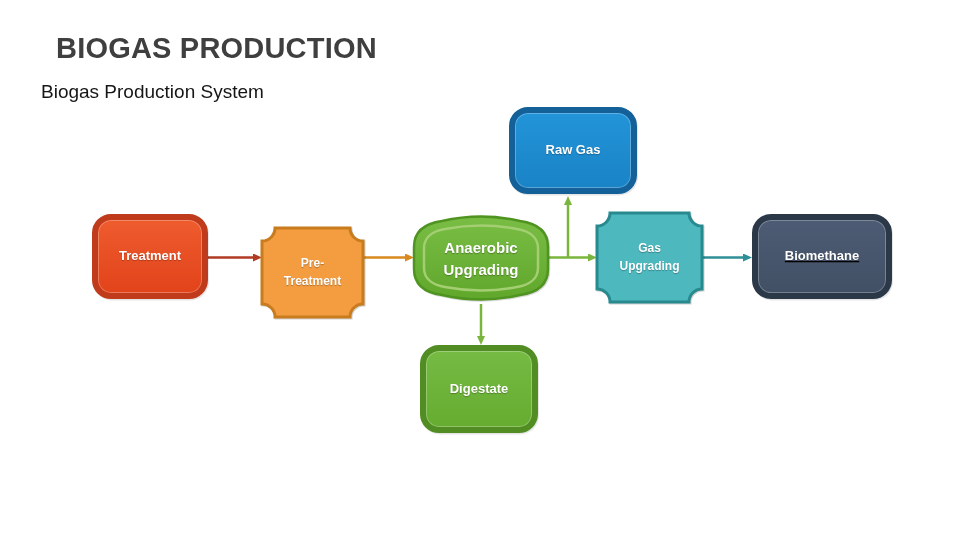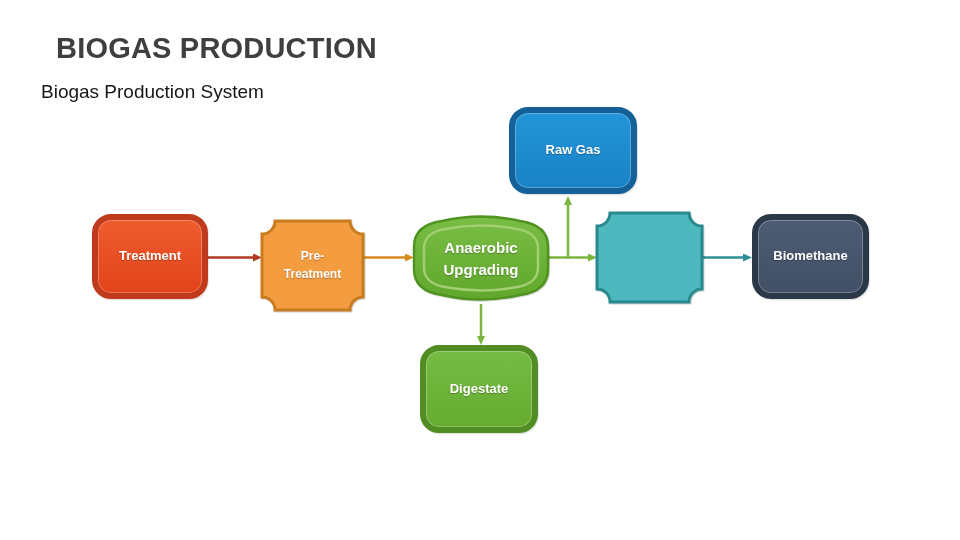--- a/index.html
+++ b/index.html
@@ -17,28 +17,28 @@
     position:relative;z-index:2;color:#FFFFFF;font-weight:bold;text-align:center;
     white-space:pre-line;text-shadow:0 1px 1px rgba(0,0,0,.28);line-height:1.45;
   }
   
   .rrect{border-width:6px;border-style:solid;border-radius:19px;
          box-shadow:inset 0 0 0 1px rgba(255,255,255,.28), 1px 1.5px 0 rgba(0,0,0,.10);}
   .substrate {left:92px; top:214px;width:116px;height:85px;border-color:#C03A1C;
               background:linear-gradient(180deg,#EE5C2E 0%,#E2431A 100%);}
   .rawgas    {left:509px;top:107px;width:128px;height:87px;border-color:#14619A;
               background:linear-gradient(180deg,#2394D8 0%,#1983C6 100%);}
-  .biomethane{left:752px;top:214px;width:117px;height:85px;border-color:#2B3848;
-              background:linear-gradient(180deg,#4D5C74 0%,#415064 100%);}
+  .biomethane{left:752px;top:214px;width:140px;height:85px;border-color:#2B3848;
+              background:linear-gradient(180deg,#4D5C74 0%,#415064 100%);text-decoration:underline;}
   .digestate {left:420px;top:345px;width:118px;height:88px;border-color:#528D24;
               background:linear-gradient(180deg,#75BB44 0%,#66AC30 100%);}
   .rrect .lbl{font-size:13px;}
   
   .plaque{background:none;}
-  .pretreat{left:260px;top:219px;width:105px;height:93px;}
+  .pretreat{left:260px;top:226px;width:105px;height:93px;}
   .gasupg  {left:595px;top:211px;width:109px;height:93px;}
   .plaque svg{position:absolute;inset:0;filter:drop-shadow(1.5px 1.5px 0 rgba(0,0,0,.18));}
   .plaque .lbl{font-size:12px;}
   .shape-orange{fill:#F39C40;stroke:#C87C1E;stroke-width:3;}
   .shape-teal  {fill:#4DB8BE;stroke:#28898F;stroke-width:3;}
   
   .anaerobic{left:412px;top:213px;width:138px;height:91px;}
   .anaerobic svg{position:absolute;inset:0;filter:drop-shadow(1px 1.5px 0 rgba(0,0,0,.15));}
   .anaerobic .lbl{font-size:15px;}
   .barrel-outer{stroke:#4F9320;stroke-width:2.5;}
@@ -111,20 +111,22 @@
     </div>
 
     <div class="node rrect rawgas">
       <span class="lbl">Raw Gas</span>
     </div>
 
     <div class="node plaque gasupg">
       <svg viewBox="0 0 109 93">
         <path class="shape-teal" d="M 15 2 H 94 A 13 13 0 0 0 107 15 V 78 A 13 13 0 0 0 94 91 H 15 A 13 13 0 0 0 2 78 V 15 A 13 13 0 0 0 15 2 Z"></path>
       </svg>
+      <span class="lbl">Gas
+Upgrading</span>
     </div>
 
     <div class="node rrect biomethane">
       <span class="lbl">Biomethane</span>
     </div>
 
     <div class="node rrect digestate">
       <span class="lbl">Digestate</span>
     </div>
 

